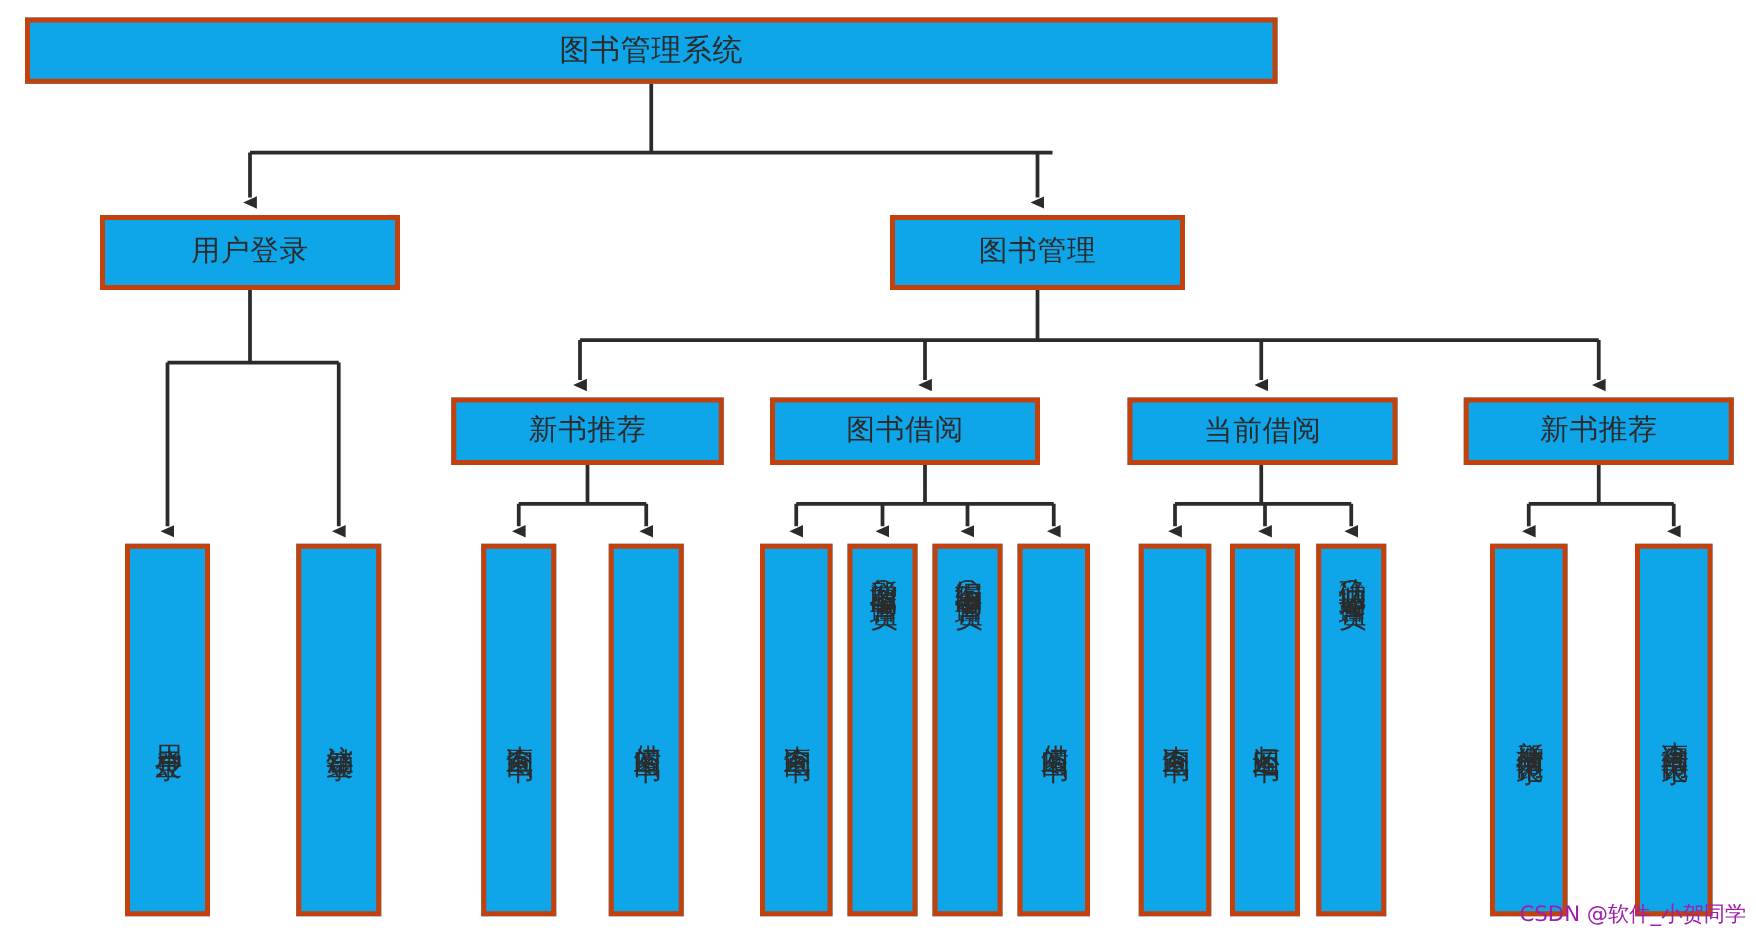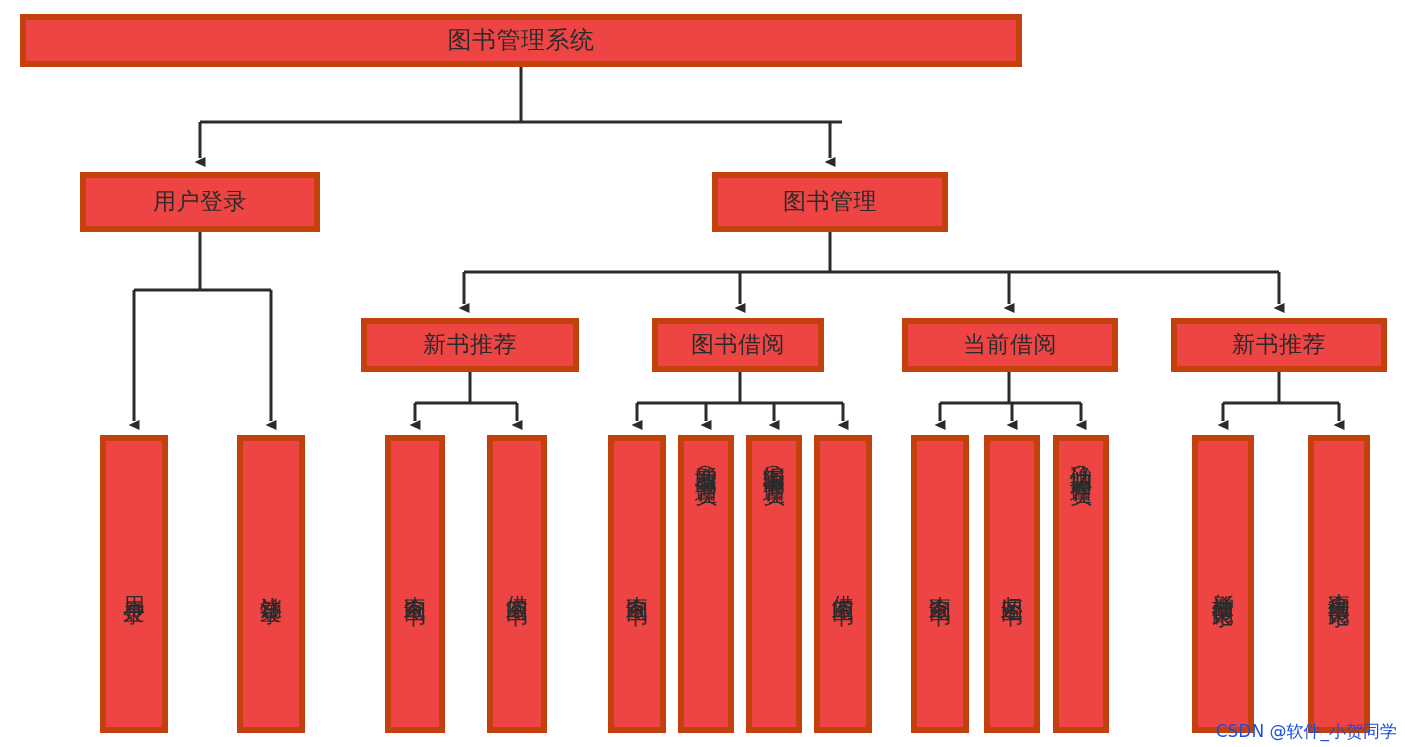--- a/index.html
+++ b/index.html
@@ -22,22 +22,22 @@
     position: absolute;
     left: 0;
     top: 0;
     width: 1405px;
     height: 747px;
   }
   
   .node {
     position: absolute;
     box-sizing: border-box;
-    background: #ef4444;
-    border: 6px solid #c2410c;
+    background: #0ea5e9;
+    border: 4px solid #c2410c;
     display: flex;
     align-items: center;
     justify-content: center;
     z-index: 3;
   }
   .node .label {
     color: #2b2b2b;
     line-height: 1.18;
     text-align: center;
     white-space: pre;
@@ -66,21 +66,21 @@
   .node.vert.mid {
     align-items: center;
     padding-top: 0;
   }
   
   #watermark {
     position: absolute;
     right: 8px;
     bottom: 4px;
     font-size: 17px;
-    color: #1d4ed8;
+    color: #a21caf;
     z-index: 6;
     white-space: nowrap;
     pointer-events: none;
   }
 </style>
 </head>
 <body>
 
 <div id="diagram-root">
 
@@ -141,21 +141,21 @@
   <div class="node horiz" style="left:80px; top:172px; width:240px; height:60px;">
     <span class="label">用户登录</span>
   </div>
   <div class="node horiz" style="left:712px; top:172px; width:236px; height:60px;">
     <span class="label">图书管理</span>
   </div>
 
   <div class="node horiz" style="left:361px; top:318px; width:218px; height:54px;">
     <span class="label">新书推荐</span>
   </div>
-  <div class="node horiz" style="left:652px; top:318px; width:172px; height:54px;">
+  <div class="node horiz" style="left:616px; top:318px; width:216px; height:54px;">
     <span class="label">图书借阅</span>
   </div>
   <div class="node horiz" style="left:902px; top:318px; width:216px; height:54px;font-family:Liberation Serif, serif;">
     <span class="label">当前借阅</span>
   </div>
   <div class="node horiz" style="left:1171px; top:318px; width:216px; height:54px;">
     <span class="label">新书推荐</span>
   </div>
 
   <div class="node vert mid" style="left:100px; top:435px; width:68px; height:298px;">

